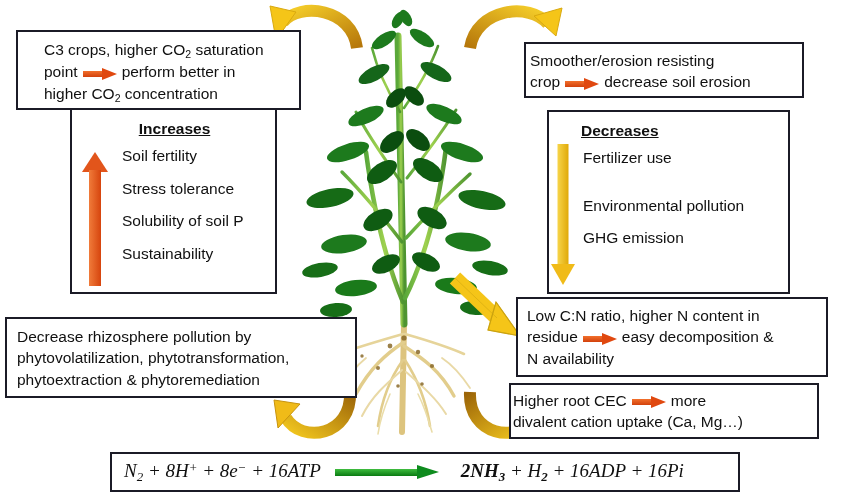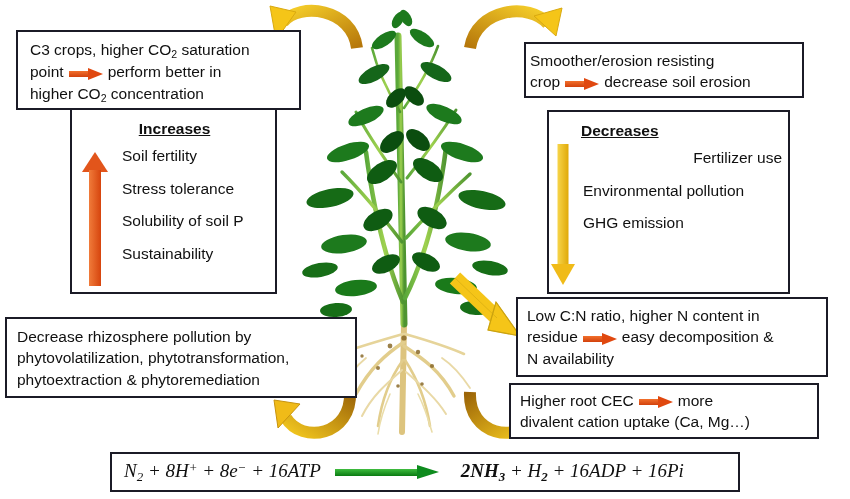--- a/index.html
+++ b/index.html
@@ -163,21 +163,21 @@
       <path d="M546 400 L522 406 L542 428 Z" fill="#f0bb18" stroke="#c8930d" stroke-width="1"></path>
     </g>
 
     <g>
       <path d="M455 278 L497 318" fill="none" stroke="#f5c518" stroke-width="15" stroke-linecap="butt"></path>
       <path d="M520 336 L488 330 L496 302 Z" fill="#f5c518" stroke="#caa20f" stroke-width="1.2"></path>
       <path d="M455 278 L497 318 M520 336 L488 330 L496 302 Z" fill="none" stroke="#caa20f" stroke-width="0.8" opacity=".65"></path>
     </g>
   </svg>
 
-  <div class="box" style="left:16px;top:30px;width:285px;height:80px;padding:7px 12px;font-size:15.5px;">
+  <div class="box" style="left:16px;top:30px;width:285px;height:80px;padding:7px 26px;font-size:15.5px;">
     <span class="ln"><span>C3 crops, higher CO</span><sub>2</sub><span> saturation</span></span>
     <span class="ln"><span>point</span><span class="iarrow"><i></i><b></b></span><span>perform better in</span></span>
     <span class="ln"><span>higher CO</span><sub>2</sub><span> concentration</span></span>
   </div>
 
   <div class="box" style="left:524px;top:42px;width:280px;height:56px;padding:6px 4px;font-size:15.5px;">
     <span class="ln">Smoother/erosion resisting</span>
     <span class="ln"><span>crop</span><span class="iarrow"><i></i><b></b></span><span>decrease soil erosion</span></span>
   </div>
 
@@ -196,21 +196,21 @@
       <span class="head" style="top:0;border-left:13px solid transparent;border-right:13px solid transparent;border-bottom:20px solid #e2551b;"></span>
       <span class="shaft" style="top:18px;width:12px;height:116px;background:linear-gradient(90deg,#f07b3a,#d6440d);"></span>
     </div>
   </div>
 
   <div class="box" style="left:547px;top:110px;width:243px;height:184px;padding:8px 6px 6px 8px;font-size:15.5px;">
     <div style="margin-left:24px;margin-bottom:6px;">
       <span class="hdr">Decreases</span>
     </div>
     <div style="margin-left:26px;">
-      <span class="ln" style="margin-bottom:11px;text-align:right;">Fertilizer use</span>
+      <span class="ln" style="margin-bottom:26px;">Fertilizer use</span>
       <span class="ln" style="margin-bottom:11px;">Environmental pollution</span>
       <span class="ln">GHG emission</span>
     </div>
 
     <div class="vbig" style="left:2px;top:32px;width:24px;height:142px;">
       <span class="shaft" style="top:0;width:11px;height:122px;background:linear-gradient(90deg,#f7d54a,#e0a908);"></span>
       <span class="head" style="top:120px;border-left:12px solid transparent;border-right:12px solid transparent;border-top:21px solid #f0bb18;"></span>
     </div>
   </div>
 
@@ -219,21 +219,21 @@
     <span class="ln">phytovolatilization, phytotransformation,</span>
     <span class="ln">phytoextraction &amp; phytoremediation</span>
   </div>
 
   <div class="box" style="left:516px;top:297px;width:312px;height:80px;padding:6px 9px;font-size:15.5px;">
     <span class="ln">Low C:N ratio, higher N content in</span>
     <span class="ln"><span>residue</span><span class="iarrow"><i></i><b></b></span><span>easy decomposition &amp;</span></span>
     <span class="ln">N availability</span>
   </div>
 
-  <div class="box" style="left:509px;top:383px;width:310px;height:56px;padding:5px 9px;font-size:15.5px;">
+  <div class="box" style="left:509px;top:383px;width:310px;height:56px;padding:5px 2px;font-size:15.5px;">
     <span class="ln"><span>Higher root CEC</span><span class="iarrow"><i></i><b></b></span><span>more</span></span>
     <span class="ln">divalent cation uptake (Ca, Mg…)</span>
   </div>
 
   <div class="box" style="left:110px;top:452px;width:630px;height:40px;padding:0 12px;
               display:flex;align-items:center;font-family:'Liberation Serif',serif;
               font-style:italic;font-size:19px;">
     <span style="white-space:nowrap;">
       <span>N</span><sub>2</sub><span> + 8H</span><sup>+</sup><span> + 8e</span><sup>−</sup><span> + 16ATP</span>
     </span>

